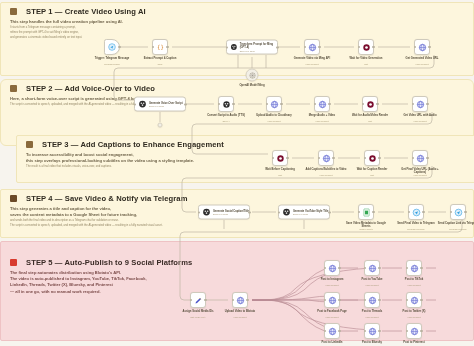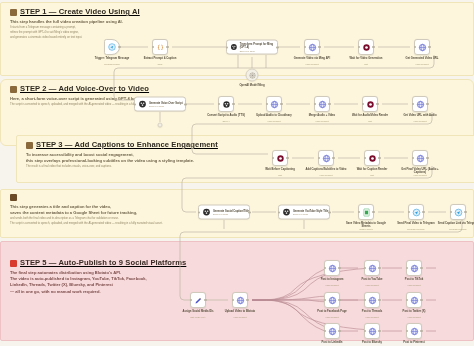--- a/index.html
+++ b/index.html
@@ -6,21 +6,21 @@
   body{
     width:474px;height:346px;overflow:hidden;
     background:#f7f4ee;
     font-family:"Liberation Sans", sans-serif;
     position:relative;
   }
   #canvas{position:absolute;inset:0;width:474px;height:346px;}
 
   
   .note{position:absolute;box-sizing:border-box;}
-  .note .hdr{display:flex;align-items:flex-end;gap:3px;text-decoration:underline;}
+  .note .hdr{display:flex;align-items:center;gap:9px;}
   .note .sw{width:7px;height:7px;display:inline-block;border-radius:1px;}
   .note h2{
     margin:0;font-size:7.6px;font-weight:700;color:#2f2a20;
     letter-spacing:.1px;white-space:nowrap;
   }
   .note p.lead{margin:2.5px 0 0 0;font-size:4.1px;font-weight:700;color:#6b5f46;line-height:1.55;}
   .note p.fine{margin:1px 0 0 0;font-size:2.7px;color:#938665;line-height:1.5;}
 
   
   svg#wires{position:absolute;left:0;top:0;width:474px;height:346px;overflow:visible;}
@@ -93,20 +93,21 @@
       <p class="lead" style="white-space:pre-line">To increase accessibility and boost social engagement,
 this step overlays professional-looking subtitles on the video using a styling template.</p>
       <p class="fine">The result is a final video that includes visuals, voice-over, and captions.</p>
     </div>
   </div>
 
   <div class="note" id="p4" style="left:0;top:189px;width:474px;height:49px;background:#fdf6dd;border:0.7px solid #f0e5b8;border-radius:2px;">
     <div style="padding:4px 0 0 9px;">
       <div class="hdr">
         <span class="sw" style="background:#6b4a28"></span>
+        <h2>STEP 4 — Save Video &amp; Notify via Telegram</h2>
       </div>
       <p class="lead" style="white-space:pre-line">This step generates a title and caption for the video,
 saves the content metadata to a Google Sheet for future tracking,</p>
       <p class="fine">and sends both the final video and its description as a Telegram chat for validation or reuse.</p>
       <p class="fine">The script is converted to speech, uploaded, and merged with the AI-generated video — resulting in a fully narrated visual asset.</p>
     </div>
   </div>
 
   <div class="note" id="p5" style="left:0;top:241px;width:474px;height:100px;background:#f7dadb;border:0.7px solid #eec2c4;border-radius:2px;">
     <div style="padding:16px 0 0 9px;">

